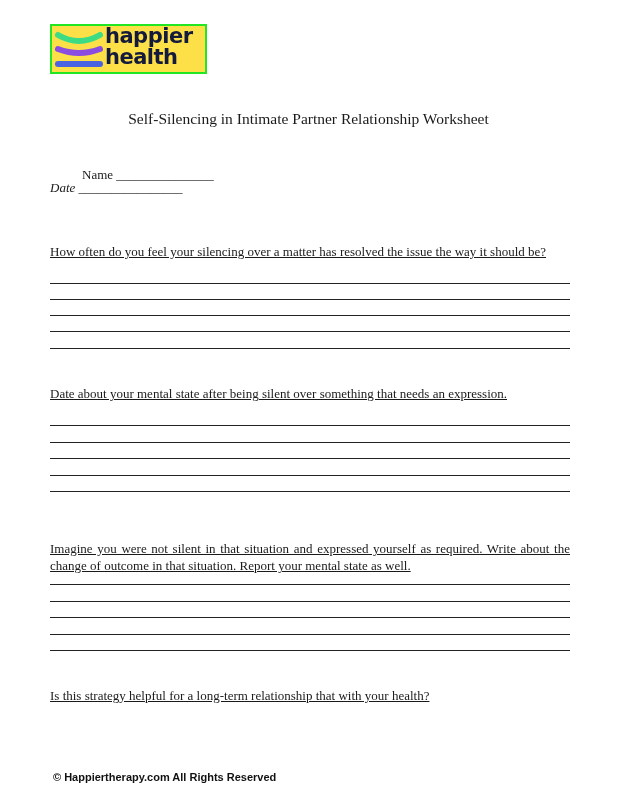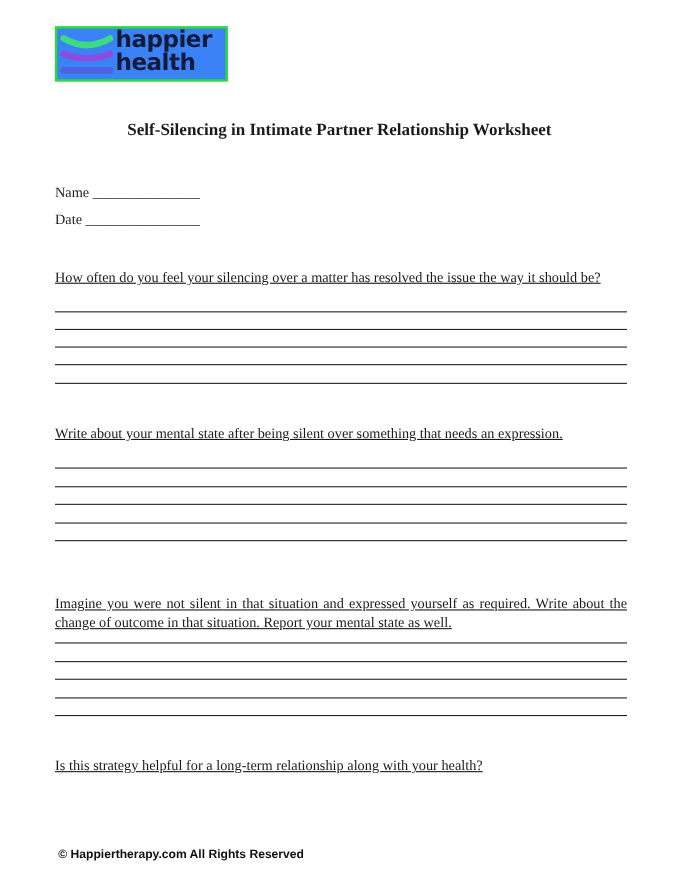--- a/index.html
+++ b/index.html
@@ -15,21 +15,21 @@
       font-family: "Liberation Serif", "DejaVu Serif", serif;
       color: #1a1a1a;
     }
     .logo {
       position: absolute;
       left: 50px;
       top: 24px;
       width: 153px;
       height: 46px;
       border: 2px solid #22e622;
-      background: #3b82f6;
+      background: #fde047;
     }
     .logo svg.mark {
       position: absolute;
       left: 2px;
       top: 3px;
     }
     .logo .wordmark {
       position: absolute;
       left: 53px;
       top: 0px;
@@ -40,21 +40,21 @@
       line-height: 21px;
       letter-spacing: -0.5px;
     }
     .logo .wordmark span { display: block; }
     .title {
       position: absolute;
       left: 0;
       width: 617px;
       top: 110px;
       text-align: center;
-      font-weight: bold;
+      font-weight: normal;
       font-size: 15.5px;
     }
     .field {
       position: absolute;
       left: 50px;
       font-size: 13px;
     }
     .question {
       position: absolute;
       left: 50px;
@@ -91,45 +91,45 @@
     <path d="M4 35 L46 35" stroke="#4a63e0" stroke-width="6" fill="none" stroke-linecap="round"></path>
   </svg>
   <div class="wordmark">
     <span>happier</span>
     <span>health</span>
   </div>
 </div>
 
 <div class="title">Self-Silencing in Intimate Partner Relationship Worksheet</div>
 
-<div class="field" style="top:167px;">
+<div class="field" style="top:167px;margin-left:32px;">
   <span>Name</span>
   <span>_______________</span>
 </div>
-<div class="field" style="top:192px;">
+<div class="field" style="top:180px;font-style:italic;">
   <span>Date</span>
   <span>________________</span>
 </div>
 
 <div class="question" style="top:243px;">How often do you feel your silencing over a matter has resolved the issue the way it should be?</div>
 <div class="rule" style="top:283px;"></div>
 <div class="rule" style="top:299px;"></div>
 <div class="rule" style="top:315px;"></div>
 <div class="rule" style="top:331px;"></div>
 <div class="rule" style="top:348px;"></div>
 
-<div class="question" style="top:385px;">Write about your mental state after being silent over something that needs an expression.</div>
+<div class="question" style="top:385px;">Date about your mental state after being silent over something that needs an expression.</div>
 <div class="rule" style="top:425px;"></div>
 <div class="rule" style="top:442px;"></div>
 <div class="rule" style="top:458px;"></div>
 <div class="rule" style="top:475px;"></div>
 <div class="rule" style="top:491px;"></div>
 
 <div class="question" style="top:540px;">Imagine you were not silent in that situation and expressed yourself as required. Write about the change of outcome in that situation. Report your mental state as well.</div>
 <div class="rule" style="top:584px;"></div>
 <div class="rule" style="top:601px;"></div>
 <div class="rule" style="top:617px;"></div>
 <div class="rule" style="top:634px;"></div>
 <div class="rule" style="top:650px;"></div>
 
-<div class="question" style="top:687px;">Is this strategy helpful for a long-term relationship along with your health?</div>
+<div class="question" style="top:687px;">Is this strategy helpful for a long-term relationship that with your health?</div>
 
 <div class="footer">© Happiertherapy.com All Rights Reserved</div>
 
 </body></html>

